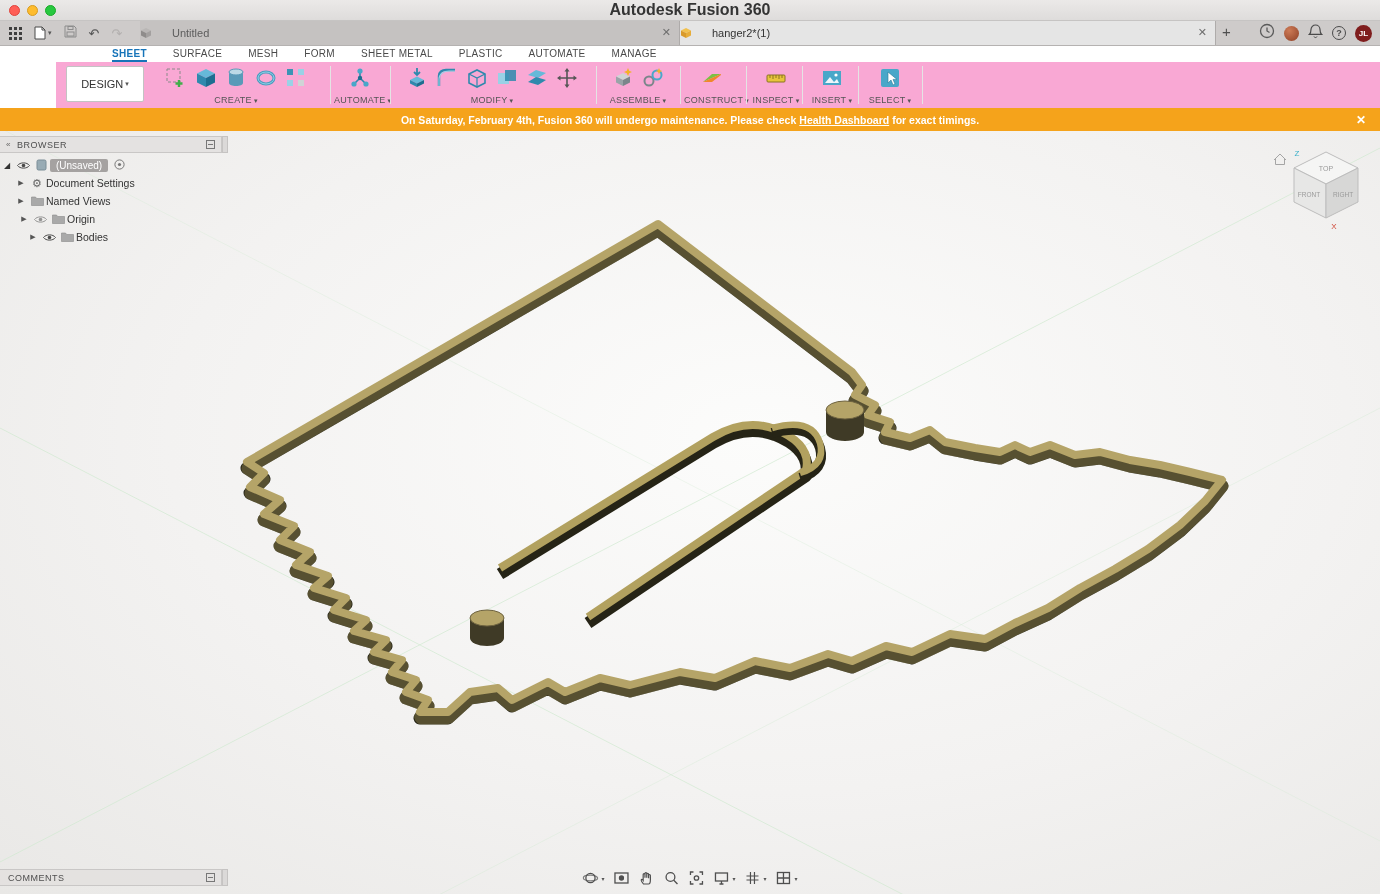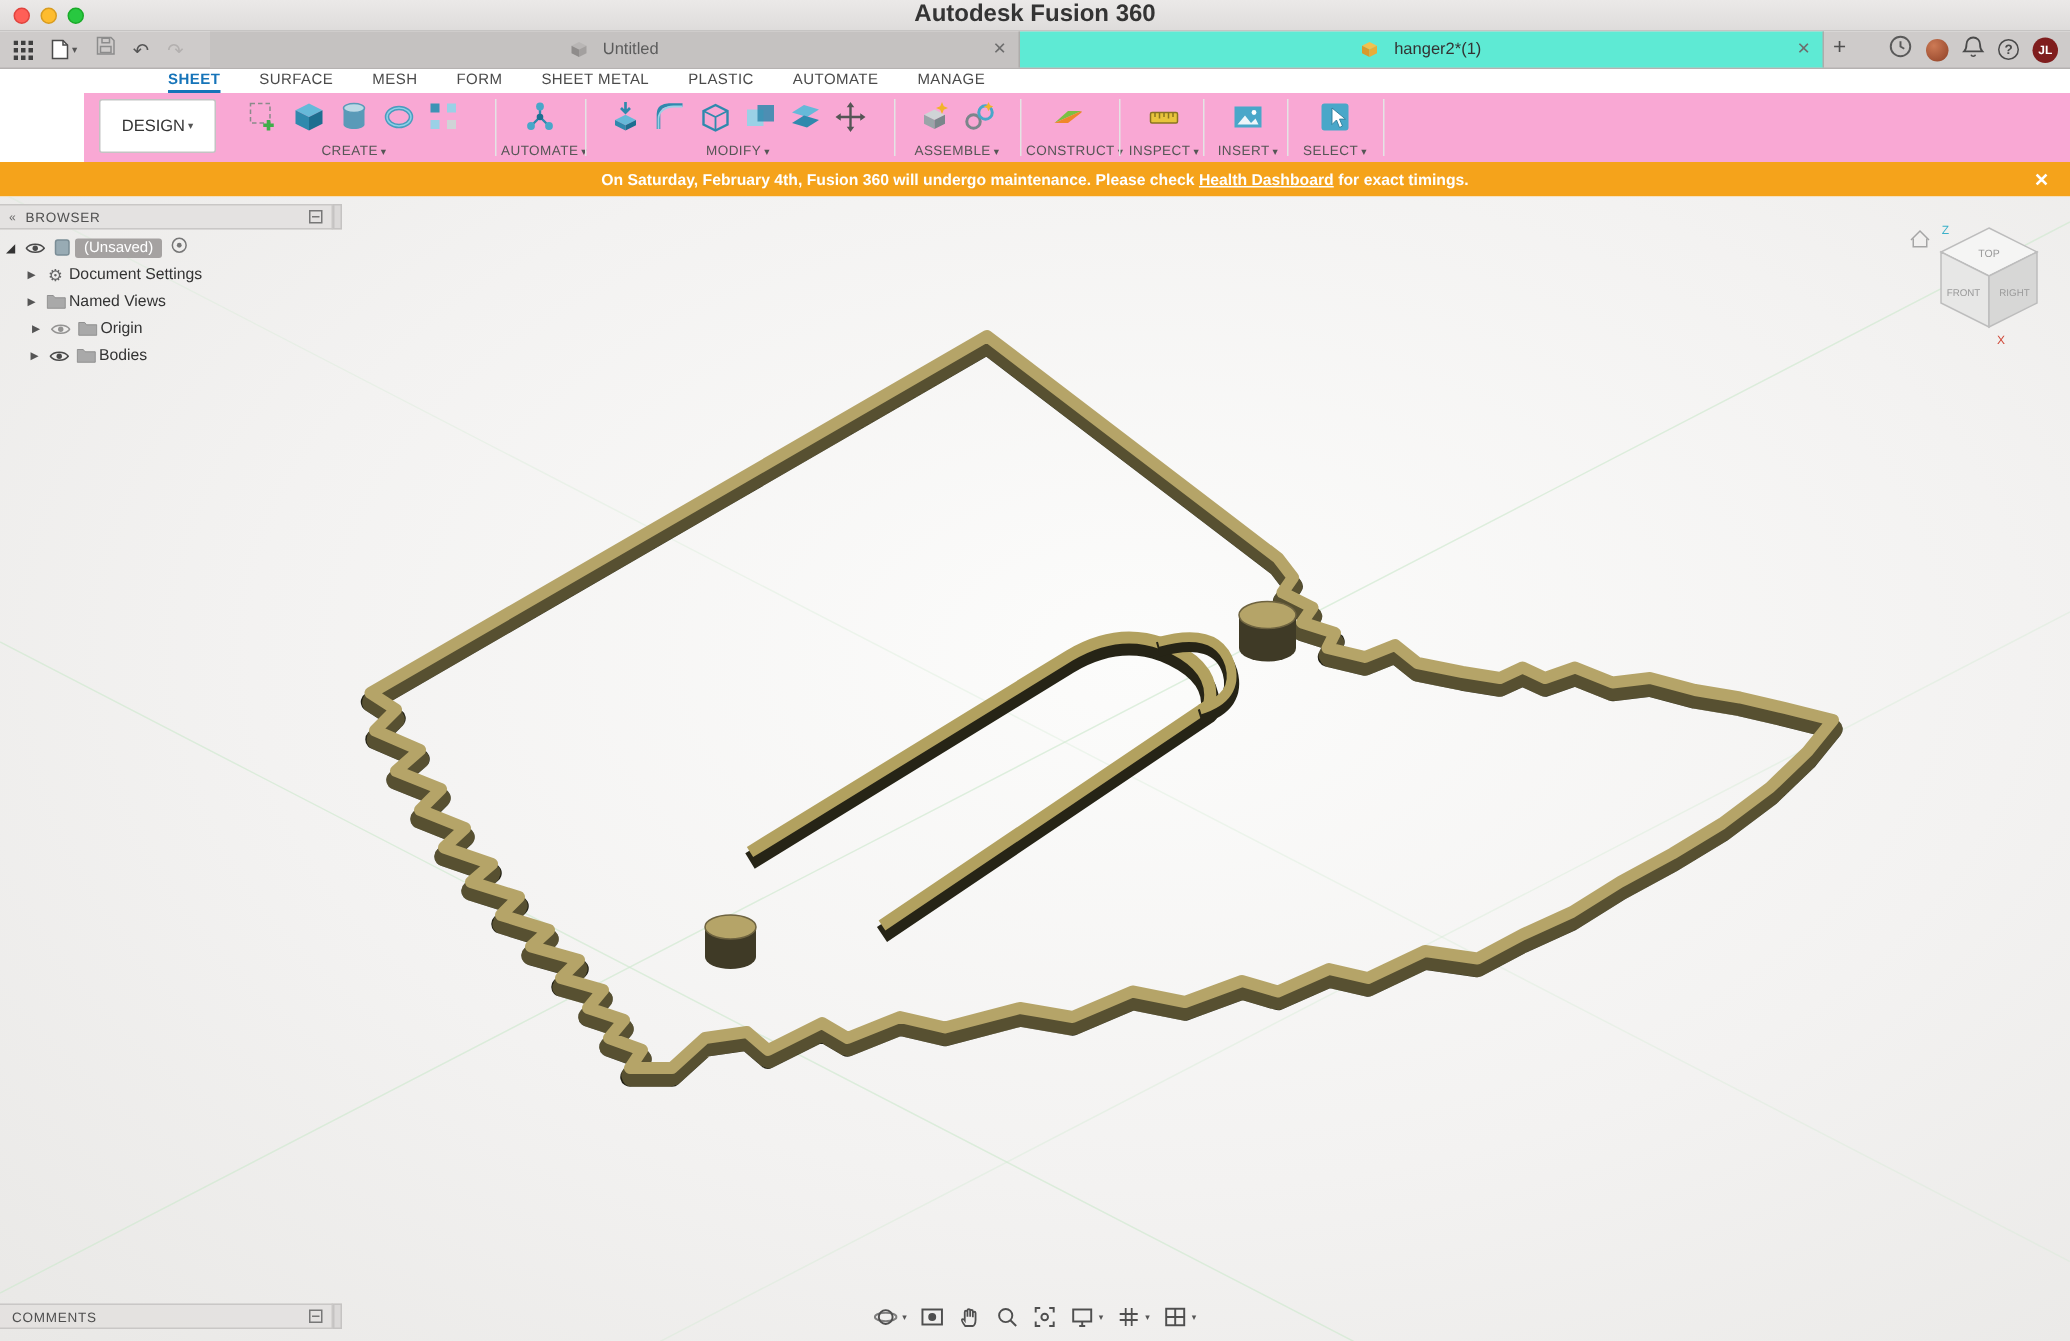--- a/index.html
+++ b/index.html
@@ -15,23 +15,23 @@
   .light.red { background:#ff5f57; border:1px solid #e0443e; }
   .light.yellow { background:#febc2e; border:1px solid #d89c20; }
   .light.green { background:#28c840; border:1px solid #1aab29; }
 
   
   .tabbar { position:absolute; top:21px; left:0; right:0; height:25px; background:#cecbca; border-bottom:1px solid #b5b2b1; }
   .tabbar-left { position:absolute; left:8px; top:0; height:24px; display:flex; align-items:center; gap:12px; color:#4a4a4a; }
   .glyph-btn { font-size:13px; line-height:1; color:#555; cursor:default; }
   .glyph-btn.disabled { color:#b3b0af; }
   .caret { font-size:7px; color:#555; margin-left:2px; }
-  .tab { position:absolute; top:0; height:24px; display:flex; align-items:center; justify-content:center; gap:10px; font-size:11px; }
+  .tab { position:absolute; top:0; height:24px; display:flex; align-items:center; gap:20px; font-size:11px; }
   .tab.inactive { left:140px; width:540px; background:#c5c2c1; border-right:1px solid #aeabaa; color:#5c5c5c; }
-  .tab.active { left:680px; width:536px; background:#5eead4; border-right:1px solid #aeabaa; color:#333; }
+  .tab.active { left:680px; width:536px; background:#e5e5e5; border-right:1px solid #aeabaa; color:#333; }
   .tab .close { position:absolute; right:8px; top:5px; font-size:11px; color:#6d6d6d; }
   .newtab { position:absolute; left:1222px; top:2px; font-size:15px; color:#4f4f4f; }
   .tabbar-right { position:absolute; right:8px; top:0; height:24px; display:flex; align-items:center; gap:9px; }
   .avatar-red { width:15px; height:15px; border-radius:50%; background:radial-gradient(circle at 35% 30%, #cd7a55, #8e4026); }
   .help-circle { width:14px; height:14px; border-radius:50%; border:1.2px solid #4a4a4a; color:#4a4a4a;
     font-size:9px; font-weight:bold; display:flex; align-items:center; justify-content:center; }
   .avatar-initials { width:17px; height:17px; border-radius:50%; background:#7f1d1d; color:#fff; font-size:8px; font-weight:bold;
     display:flex; align-items:center; justify-content:center; }
 
   
@@ -464,21 +464,21 @@
             <circle cx="6.5" cy="4.5" r="1.8" fill="#4a4a4a"></circle>
           </svg>
       </span>
       <span class="slot">
         <svg width="13" height="10" viewBox="0 0 13 10">
             <path d="M.5 1h4l1.2 1.5H12.5v7H.5Z" fill="#a9a9a9" stroke="#8a8a8a" stroke-width=".6"></path>
           </svg>
       </span>
       <span>Origin</span>
     </div>
-    <div class="brow" style="padding-left:16px">
+    <div class="brow" style="padding-left:26px">
       <span class="tri">▶</span>
       <span class="slot">
         <svg width="13" height="9" viewBox="0 0 13 9">
             <path d="M.5 4.5C3 1 10 1 12.5 4.5 10 8 3 8 .5 4.5Z" fill="none" stroke="#4a4a4a"></path>
             <circle cx="6.5" cy="4.5" r="1.8" fill="#4a4a4a"></circle>
           </svg>
       </span>
       <span class="slot">
         <svg width="13" height="10" viewBox="0 0 13 10">
             <path d="M.5 1h4l1.2 1.5H12.5v7H.5Z" fill="#a9a9a9" stroke="#8a8a8a" stroke-width=".6"></path>

